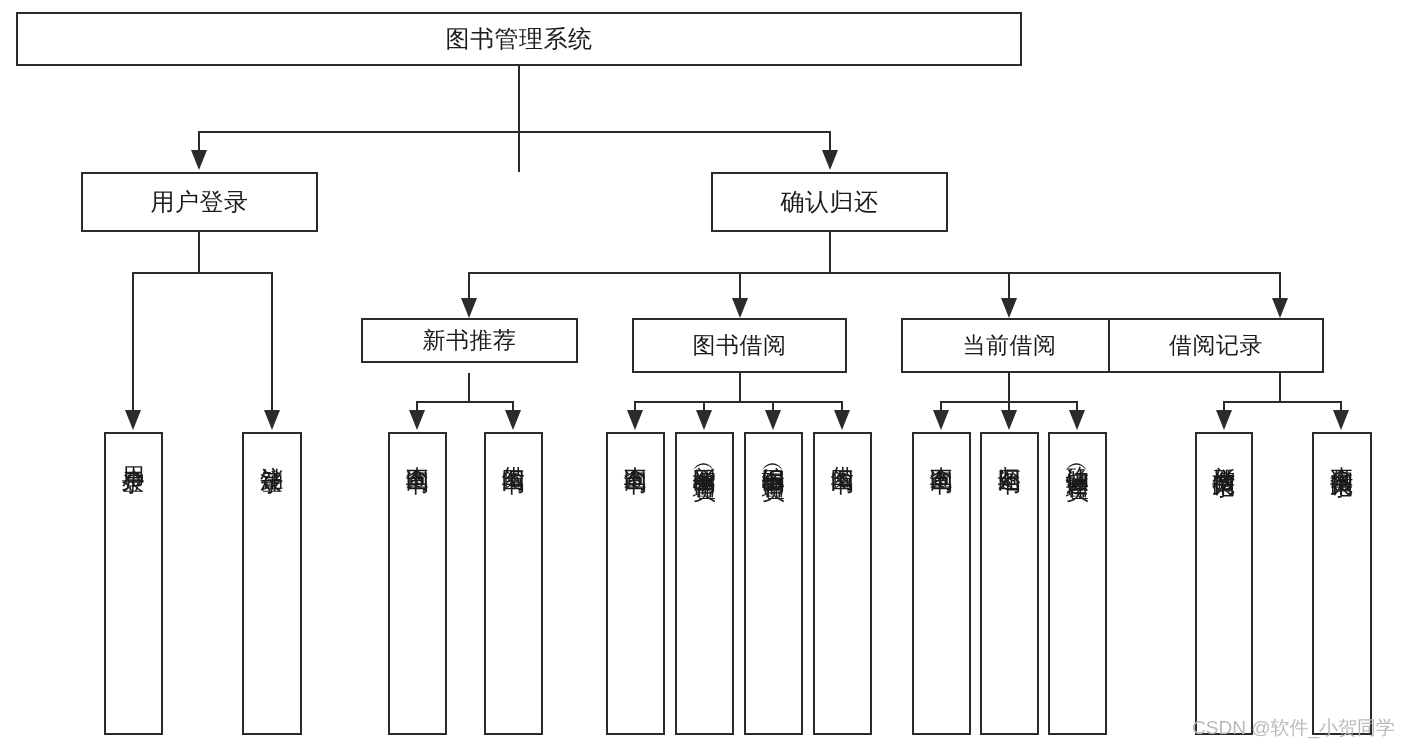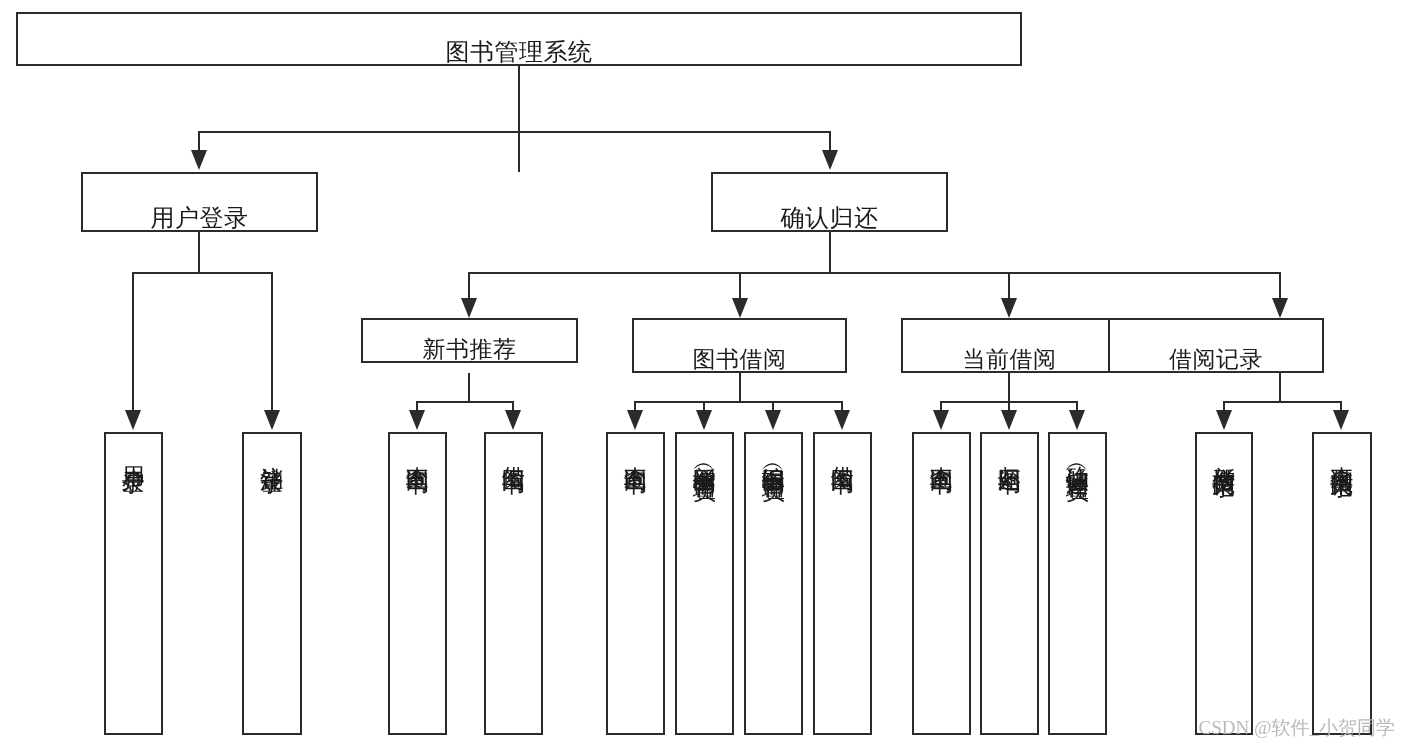--- a/index.html
+++ b/index.html
@@ -16,21 +16,21 @@
     height: 747px;
     background: #ffffff;
     overflow: hidden;
   }
   .node {
     position: absolute;
     box-sizing: border-box;
     border: 2px solid #2b2b2b;
     background: #ffffff;
     display: flex;
-    align-items: flex-end;
+    align-items: center;
     justify-content: center;
     color: #1b1b1b;
   }
   .node .label {
     font-size: 23px;
     line-height: 1.05;
     letter-spacing: 0.5px;
     white-space: nowrap;
   }
   .node.vertical {
@@ -69,21 +69,21 @@
     border-right: 8px solid transparent;
     border-top: 20px solid #2b2b2b;
   }
   .watermark {
     position: absolute;
     right: 10px;
     bottom: 6px;
     font-size: 19px;
     color: #b9b9b9;
     white-space: nowrap;
-    font-family: Liberation Serif, serif;
+    font-family: Liberation Sans, sans-serif;
   }
 </style>
 </head>
 <body>
 
 <div id="canvas">
 
   <div class="vline" style="left:518px; top:66px; height:106px;"></div>
   <div class="hline" style="left:198px; top:131px; width:632px;"></div>
   <div class="vline" style="left:198px; top:131px; height:21px;"></div>

